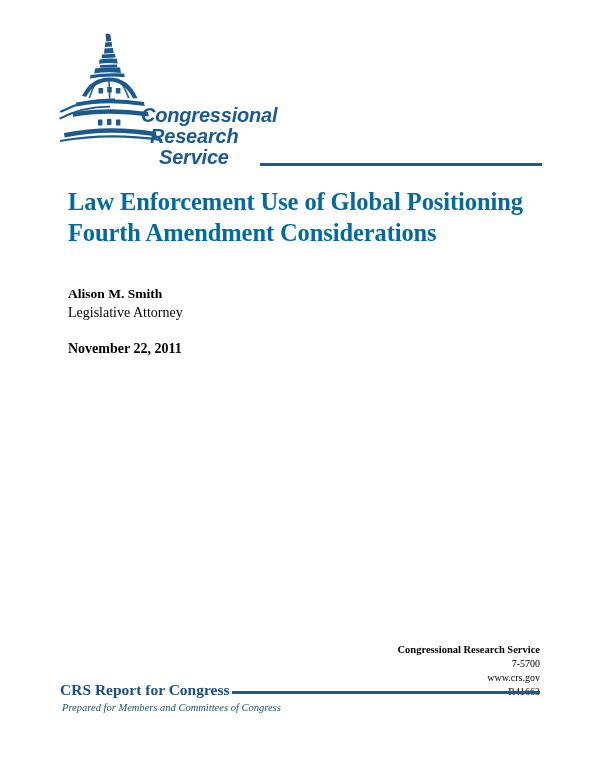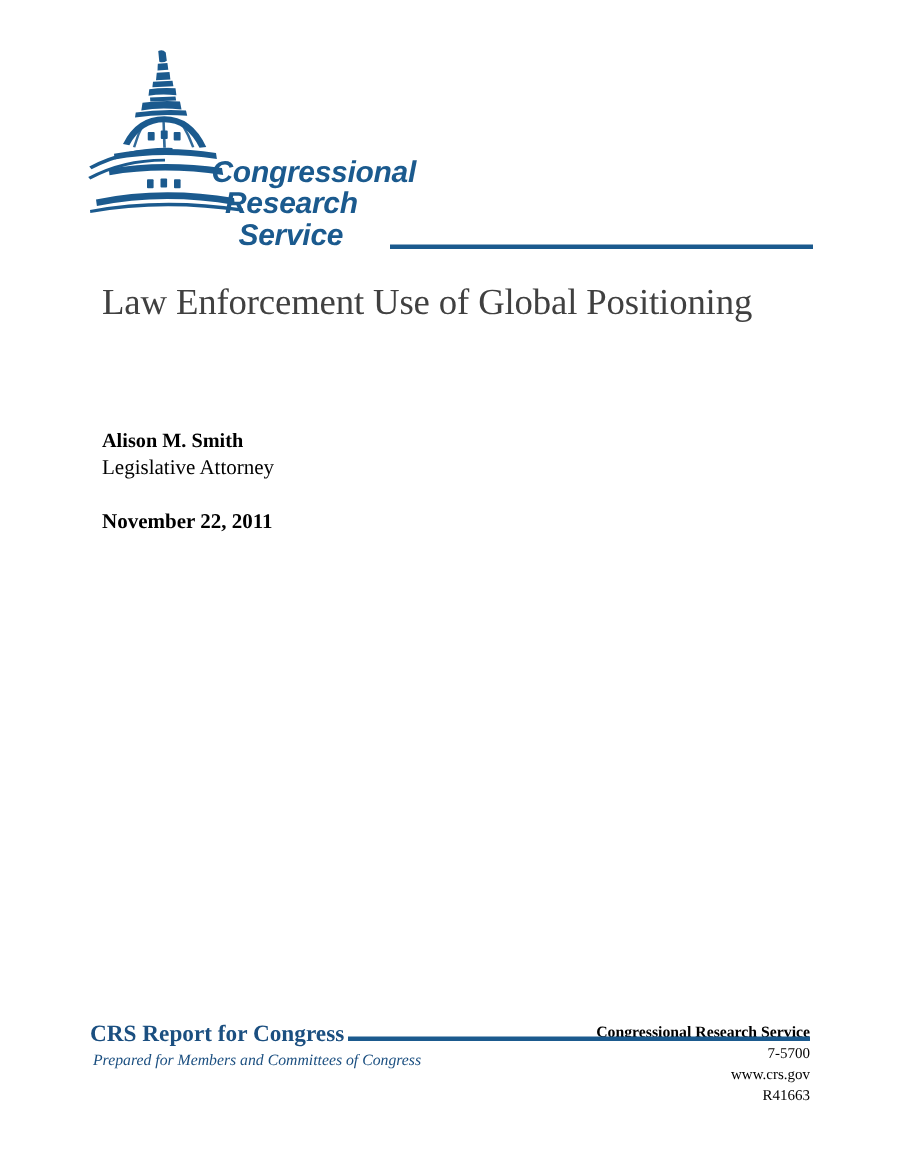--- a/index.html
+++ b/index.html
@@ -63,24 +63,24 @@
     background: #1B5A8E;
   }
 
   
   #doc-title {
     position: absolute;
     left: 68px;
     top: 170px;
     width: 470px;
     font-family: "Liberation Serif", "DejaVu Serif", serif;
-    font-weight: normal;
+    font-weight: bold;
     font-size: 24.5px;
     line-height: 31px;
-    color: #404040;
+    color: #0369a1;
     letter-spacing: -0.1px;
   }
   #doc-title .tline { display: block; white-space: nowrap; }
 
   
   #byline { position: absolute; left: 68px; top: 284px; width: 400px; }
   #author-name {
     font-weight: bold;
     font-size: 13.5px;
     line-height: 19px;
@@ -107,21 +107,20 @@
     right: 60px;
     top: 642px;
     width: 260px;
     text-align: right;
   }
   #imprint-org {
     font-weight: bold;
     font-size: 10.5px;
     line-height: 15px;
     color: #000;
-    margin-top: 39px;
   }
   .imprint-line {
     font-size: 10px;
     line-height: 14px;
     color: #000;
   }
 
   
   #bottom-banner {
     position: absolute;
@@ -214,20 +213,21 @@
 
     <div class="logo-wordmark" id="wordmark-congressional">Congressional</div>
     <div class="logo-wordmark" id="wordmark-research">Research</div>
     <div class="logo-wordmark" id="wordmark-service">Service</div>
 
     <div id="masthead-rule"></div>
   </div>
 
   <h1 id="doc-title">
     <span class="tline">Law Enforcement Use of Global Positioning</span>
+    <span class="tline">Fourth Amendment Considerations</span>
   </h1>
 
   <div id="byline">
     <div id="author-name">Alison M. Smith</div>
     <div id="author-role">Legislative Attorney</div>
   </div>
   <div id="doc-date">November 22, 2011</div>
 
   <div id="imprint">
     <div id="imprint-org">Congressional Research Service</div>

